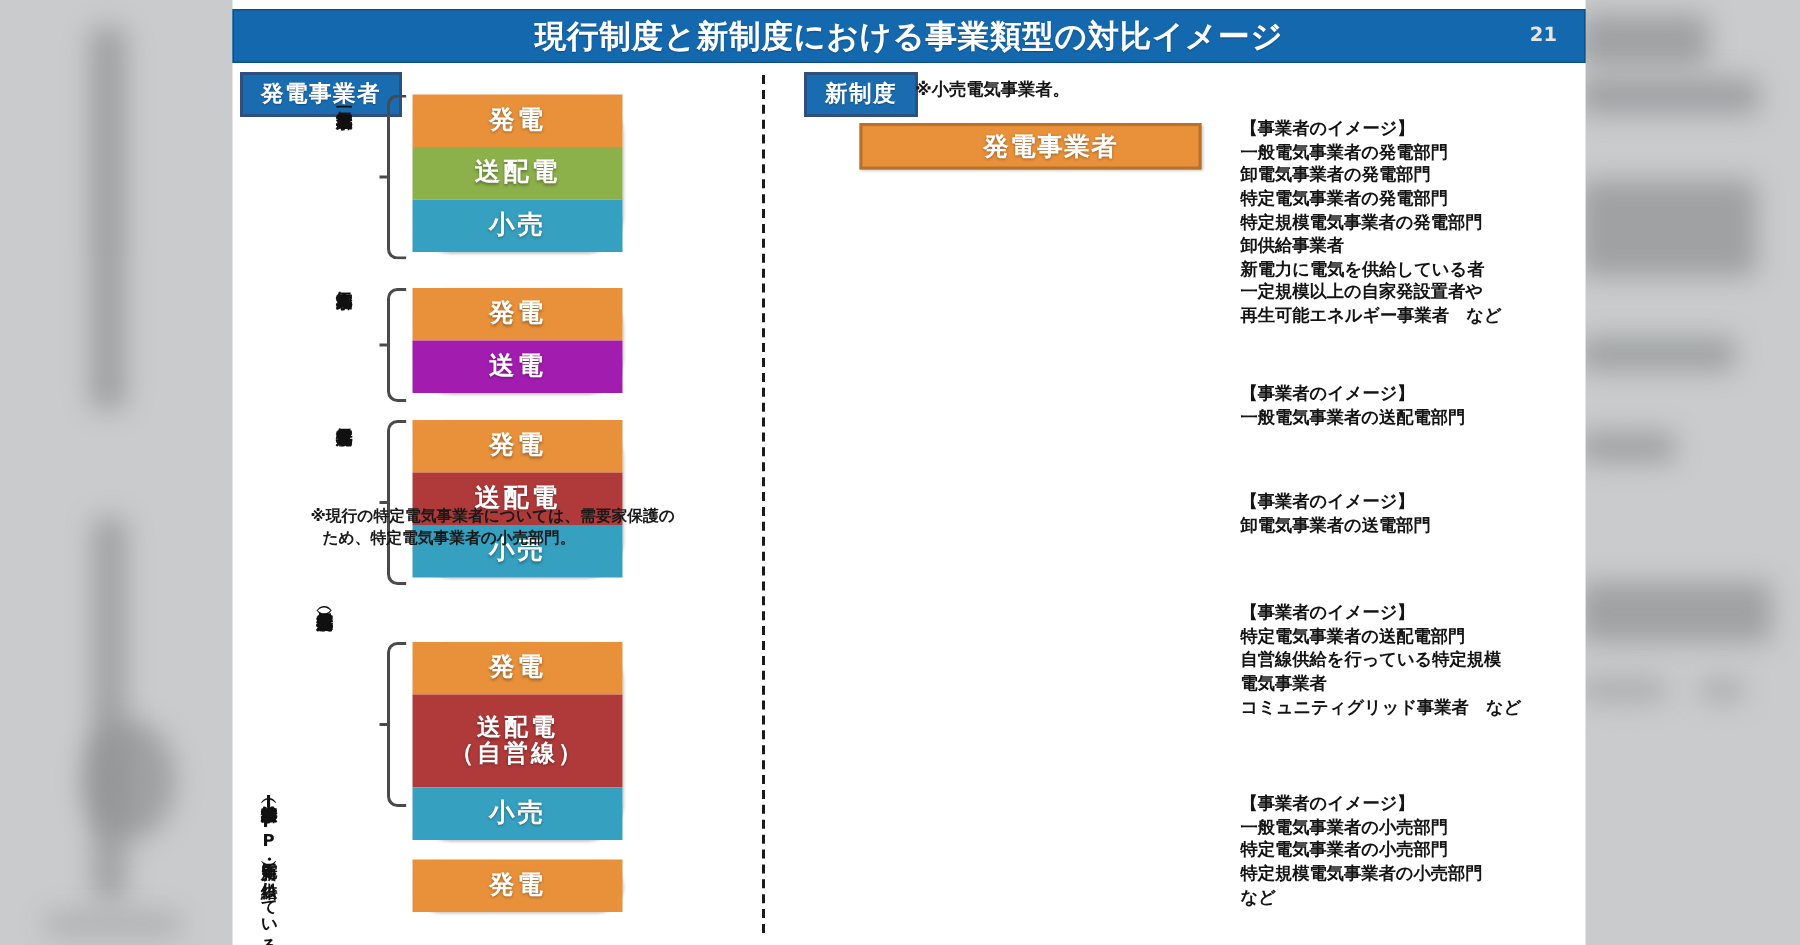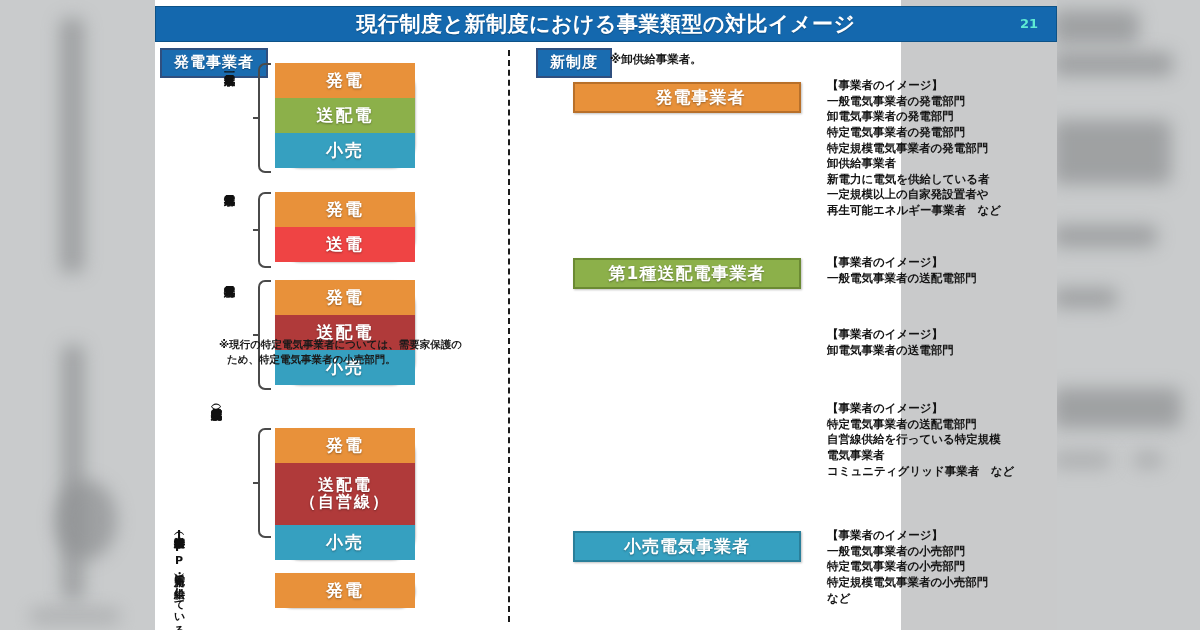--- a/index.html
+++ b/index.html
@@ -35,21 +35,21 @@
     filter: blur(9px);
     opacity: .72;
     border-radius: 6px;
   }
 
   
   #slide {
     position: absolute;
     left: 155px;
     top: 0;
-    width: 746px;
+    width: 902px;
     height: 630px;
     background: #ffffff;
   }
 
   
   .title-bar {
     position: absolute;
     left: 0px;
     top: 6px;
     width: 902px;
@@ -64,21 +64,21 @@
     color: #ffffff;
     font-size: 21px;
     font-weight: 700;
     letter-spacing: .5px;
     text-shadow: 0 1px 1px rgba(0,0,0,.25);
   }
   .title-bar .page-no {
     position: absolute;
     right: 18px;
     top: 9px;
-    color: #5eead4;
+    color: #e5e5e5;
     font-size: 13px;
     font-weight: 700;
   }
 
   
   .section-pill {
     position: absolute;
     background: #1a6cb0;
     border: 2px solid #2f4f7f;
     color: #fff;
@@ -171,21 +171,20 @@
 
   .note-text {
     position: absolute;
     left: 52px;
     top: 337px;
     width: 250px;
     font-size: 10.5px;
     line-height: 1.45;
     color: #1a1a1a;
     font-weight: 600;
-    margin-left: 12px;
   }
   .note-text .indent { padding-left: 8px; display: block; }
 
   
   .newbox {
     position: absolute;
     width: 228px;
     height: 31px;
     display: flex;
     align-items: center;
@@ -233,40 +232,40 @@
 
   <div id="slide">
 
     <div class="title-bar">
       <span class="title-text">現行制度と新制度における事業類型の対比イメージ</span>
       <span class="page-no">21</span>
     </div>
 
     <div class="section-pill" id="pill-current">発電事業者</div>
     <div class="section-pill" id="pill-new">新制度</div>
-    <div class="kasho-note">※卸供給事業者。</div>
+    <div class="kasho-note">※小売電気事業者。</div>
 
     <div class="divider"></div>
 
     <div class="group">
       <div class="vlabel" style="left:68px; top:66px; height:106px;">一般電気事業者</div>
       <div class="brace" style="left:103px; top:63px; height:110px;"></div>
       <div class="stack" style="left:120px; top:63px;">
         <div class="cell" style="background:#e8913a;">発電</div>
         <div class="cell" style="background:#8cb04a;">送配電</div>
         <div class="cell" style="background:#36a0c0;">小売</div>
       </div>
     </div>
 
     <div class="group">
       <div class="vlabel" style="left:68px; top:186px; height:90px;">卸電気事業者</div>
       <div class="brace" style="left:103px; top:192px; height:76px;"></div>
       <div class="stack" style="left:120px; top:192px;">
         <div class="cell" style="background:#e8913a;">発電</div>
-        <div class="cell" style="background:#ef4444;">送電</div>
+        <div class="cell" style="background:#a21caf;">送電</div>
       </div>
     </div>
 
     <div class="group">
       <div class="vlabel" style="left:68px; top:277px; height:110px;">特定電気事業者</div>
       <div class="brace" style="left:103px; top:280px; height:110px;"></div>
       <div class="stack" style="left:120px; top:280px;">
         <div class="cell" style="background:#e8913a;">発電</div>
         <div class="cell" style="background:#b03a3a;">送配電</div>
         <div class="cell" style="background:#36a0c0;">小売</div>
@@ -302,34 +301,32 @@
     <div class="desc" style="left:672px; top:78px;">【事業者のイメージ】
 一般電気事業者の発電部門
 卸電気事業者の発電部門
 特定電気事業者の発電部門
 特定規模電気事業者の発電部門
 卸供給事業者
 新電力に電気を供給している者
 一定規模以上の自家発設置者や
 再生可能エネルギー事業者　など</div>
 
-    <div class="newbox" style="left:418px; top:258px; background:#8cb04a; border:2px solid #6b8a33;">第1種送配電事業者</div>
     <div class="desc" style="left:672px; top:255px;">【事業者のイメージ】
 一般電気事業者の送配電部門</div>
 
     <div class="desc" style="left:672px; top:327px;">【事業者のイメージ】
 卸電気事業者の送電部門</div>
 
     <div class="desc" style="left:672px; top:401px;">【事業者のイメージ】
 特定電気事業者の送配電部門
 自営線供給を行っている特定規模
 電気事業者
 コミュニティグリッド事業者　など</div>
 
-    <div class="newbox" style="left:418px; top:531px; background:#36a0c0; border:2px solid #2a7f9a;">小売電気事業者</div>
     <div class="desc" style="left:672px; top:528px;">【事業者のイメージ】
 一般電気事業者の小売部門
 特定電気事業者の小売部門
 特定規模電気事業者の小売部門
 など</div>
 
   </div>
 </div>
 
 </body></html>

